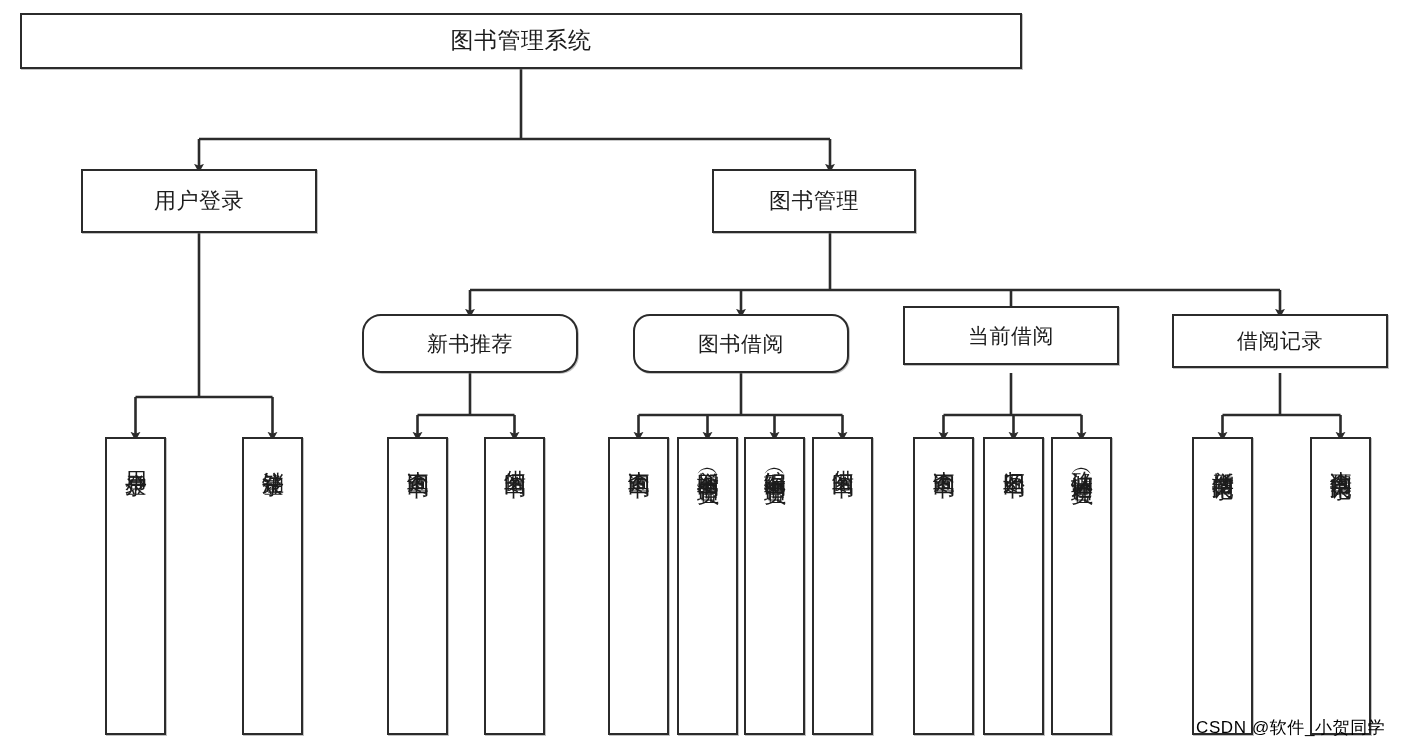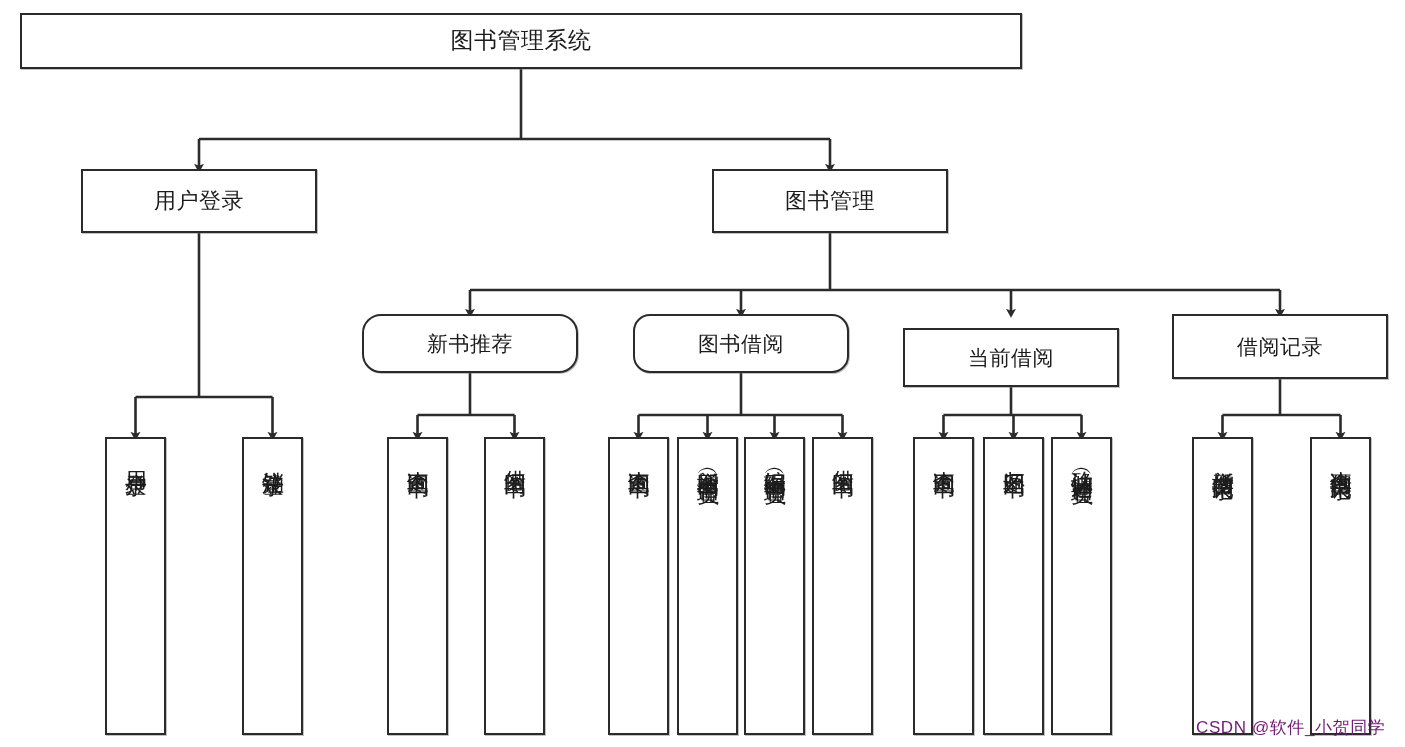--- a/index.html
+++ b/index.html
@@ -57,21 +57,21 @@
     letter-spacing: 2px;
     white-space: normal;
     max-height: 100%;
   }
   .node.level-0 .node-label { font-size: 23px; }
   .node.level-1 .node-label { font-size: 22px; }
   .node.level-2 .node-label { font-size: 21px; }
   .watermark {
     position: absolute;
     font-size: 17px;
-    color: #701a75;
+    color: #000000;
     letter-spacing: 0.6px;
     white-space: nowrap;
     user-select: none;
   }
 </style>
 </head>
 <body>
 
 <div id="diagram-root">
   <svg id="edge-layer" viewBox="0 0 1405 747">
@@ -117,33 +117,33 @@
       </g>
   </svg>
 
   <div id="nodes">
       <div class="node level-0" style="left: 20px; top: 13px; width: 1002px; height: 56px;">
         <span class="node-label">图书管理系统</span>
       </div>
       <div class="node level-1" style="left: 81px; top: 169px; width: 236px; height: 64px;">
         <span class="node-label">用户登录</span>
       </div>
-      <div class="node level-1" style="left: 712px; top: 169px; width: 236px; height: 64px;">
+      <div class="node level-1" style="left: 712px; top: 169px; width: 204px; height: 64px;">
         <span class="node-label">图书管理</span>
       </div>
       <div class="node level-2" style="left: 362px; top: 314px; width: 216px; height: 59px; border-radius: 19px;">
         <span class="node-label">新书推荐</span>
       </div>
       <div class="node level-2" style="left: 633px; top: 314px; width: 216px; height: 59px; border-radius: 17px;">
         <span class="node-label">图书借阅</span>
       </div>
-      <div class="node level-2" style="left: 903px; top: 328px; width: 216px; height: 59px;">
+      <div class="node level-2" style="left: 903px; top: 306px; width: 216px; height: 59px;">
         <span class="node-label">当前借阅</span>
       </div>
-      <div class="node level-2" style="left: 1172px; top: 314px; width: 216px; height: 65px;">
+      <div class="node level-2" style="left: 1172px; top: 314px; width: 216px; height: 54px;">
         <span class="node-label">借阅记录</span>
       </div>
       <div class="node level-3 vertical" style="left: 105px; top: 437px; width: 61px; height: 298px;">
         <span class="node-label">用户登录</span>
       </div>
       <div class="node level-3 vertical" style="left: 242px; top: 437px; width: 61px; height: 298px;">
         <span class="node-label">注销登录</span>
       </div>
       <div class="node level-3 vertical" style="left: 387px; top: 437px; width: 61px; height: 298px;">
         <span class="node-label">查询图书</span>

